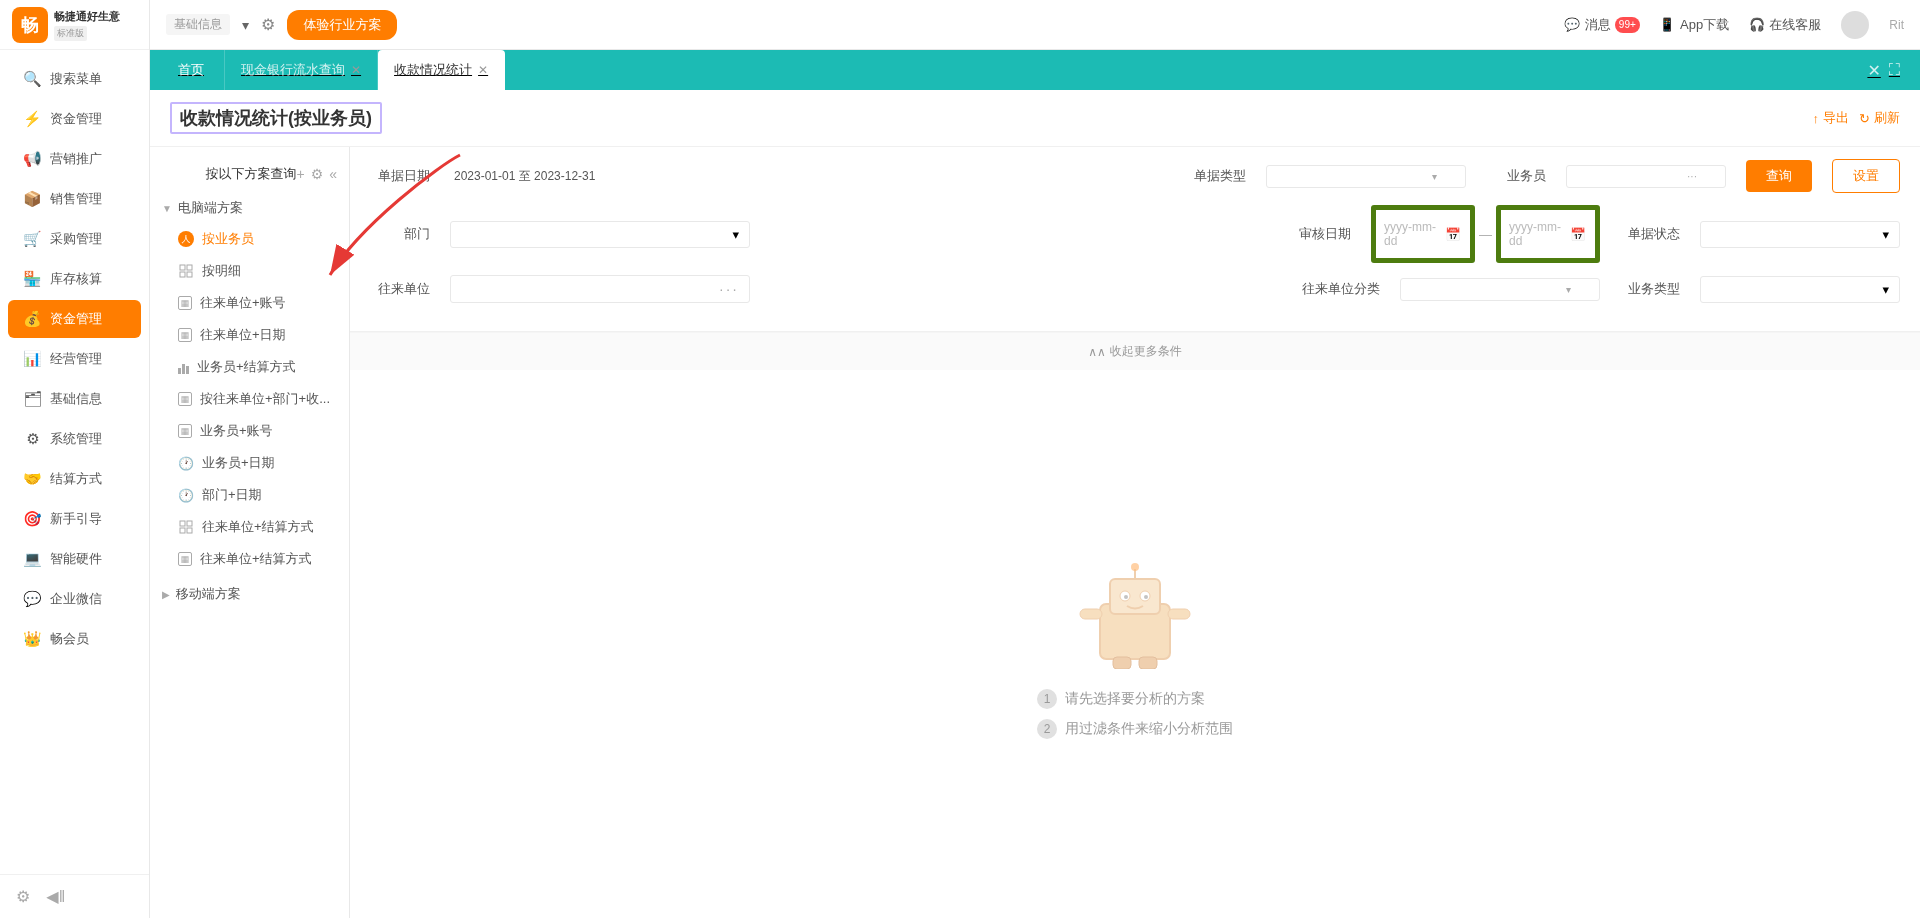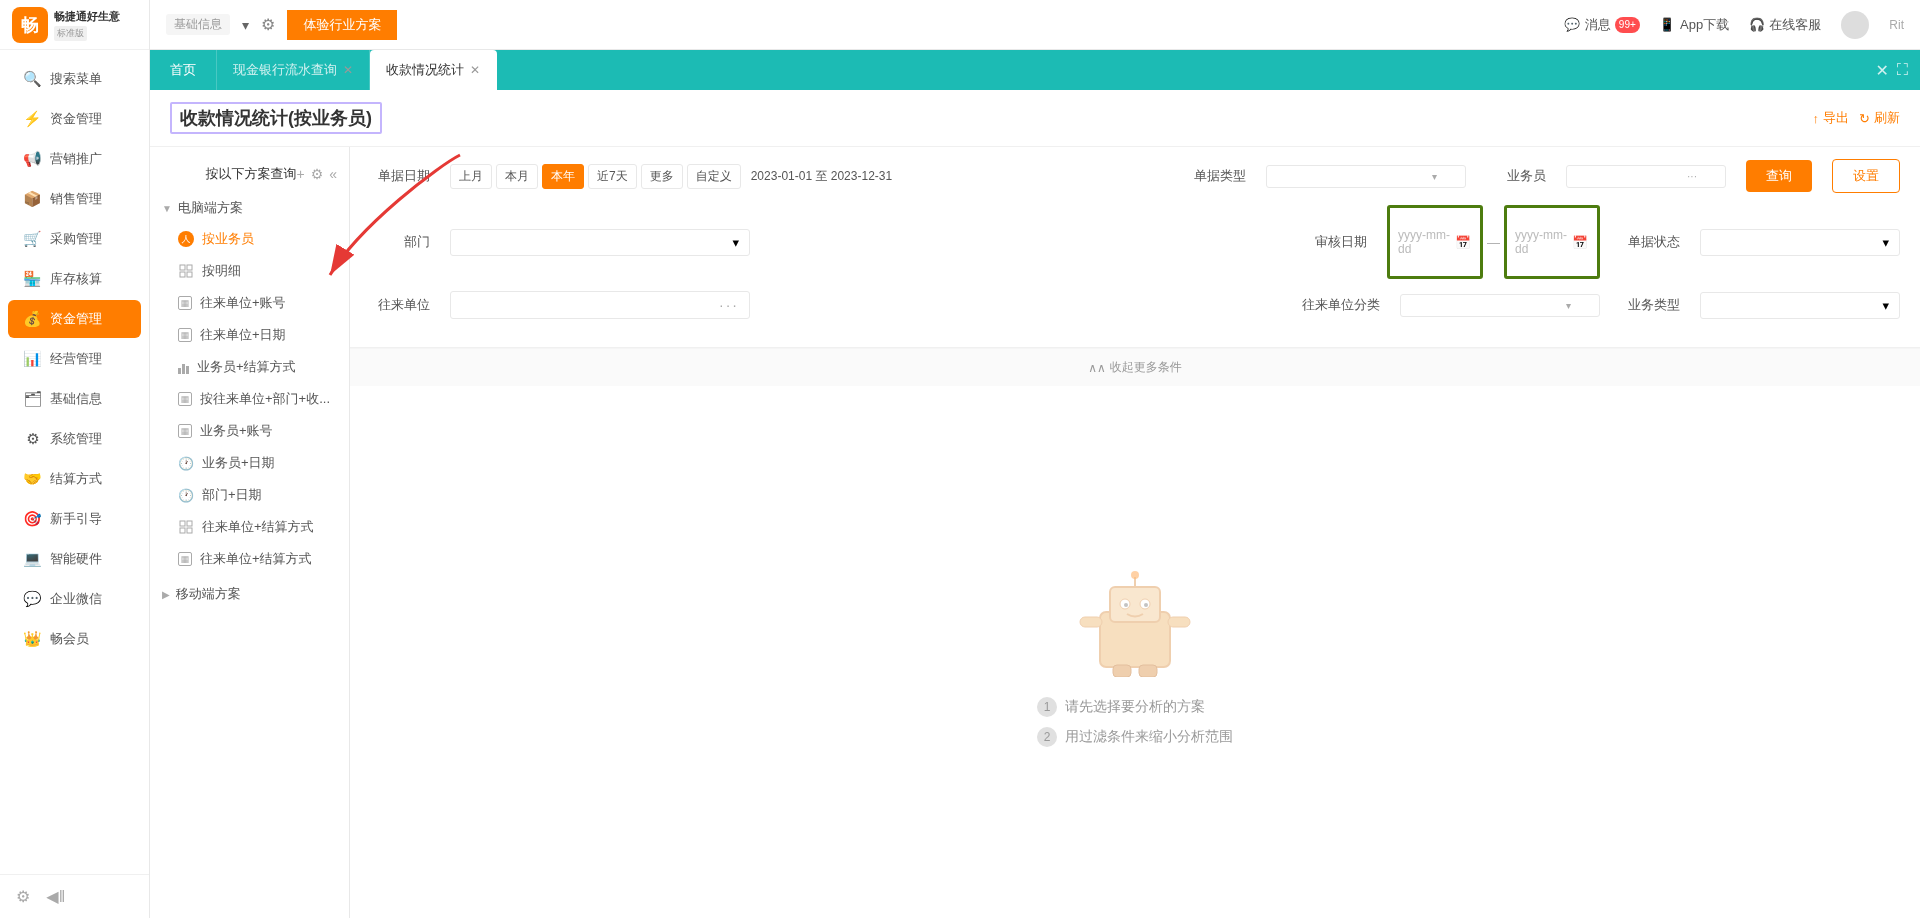--- a/index.html
+++ b/index.html
@@ -44,34 +44,34 @@
     
     .top-header {
       height: 50px; background: #fff; border-bottom: 1px solid #e8e8e8;
       display: flex; align-items: center; padding: 0 16px; justify-content: space-between;
     }
     .header-left { display: flex; align-items: center; gap: 12px; }
     .header-breadcrumb { color: #999; font-size: 12px; background: #f5f5f5; padding: 2px 8px; border-radius: 3px; }
     .header-dropdown-btn { color: #666; cursor: pointer; font-size: 14px; }
     .header-solution-btn {
       background: #ff7d00; color: #fff; border: none; padding: 6px 16px;
-      border-radius: 0; cursor: pointer; font-size: 13px;
+      border-radius: 12px; cursor: pointer; font-size: 13px;
     }
     .header-right { display: flex; align-items: center; gap: 20px; }
     .header-right-item { display: flex; align-items: center; gap: 4px; color: #555; cursor: pointer; font-size: 13px; }
     .badge-red {
       background: #ff4d4f; color: #fff; font-size: 10px; border-radius: 8px;
       padding: 0 4px; min-width: 18px; text-align: center; line-height: 16px;
     }
     .user-avatar { width: 28px; height: 28px; background: #ddd; border-radius: 50%; }
 
     
     .tab-bar {
       height: 40px; background: #1cbbb4; display: flex; align-items: center;
-      padding: 0 0; position: relative;
+      padding: 0 8px; position: relative; text-decoration: underline;
     }
     .tab-item {
       height: 40px; display: flex; align-items: center; padding: 0 16px;
       color: rgba(255,255,255,0.8); cursor: pointer; font-size: 13px; gap: 6px;
       border-right: 1px solid rgba(255,255,255,0.2);
     }
     .tab-item.home { color: #fff; padding: 0 20px; }
     .tab-item.active { background: #fff; color: #333; border-radius: 4px 4px 0 0; }
     .tab-close { font-size: 12px; color: #999; cursor: pointer; }
     .tab-bar-right {
@@ -171,22 +171,22 @@
 
     .counterpart-input {
       border: 1px solid #e8e8e8; border-radius: 3px; padding: 5px 10px;
       min-width: 300px; display: flex; align-items: center; justify-content: space-between; cursor: pointer;
     }
 
     .date-range-input {
       display: flex; align-items: center; gap: 4px;
     }
     .date-field {
-      border: 3px solid #4d7c0f; border-radius: 3px; padding: 20px 8px;
-      font-size: 12px; color: #bbb; width: 96px; display: flex; align-items: center; justify-content: space-between;
+      border: 5px solid #4d7c0f; border-radius: 3px; padding: 10px 8px;
+      font-size: 12px; color: #bbb; width: 104px; display: flex; align-items: center; justify-content: space-between;
     }
     .date-field .cal-icon { color: #ccc; font-size: 13px; }
 
     
     .query-btn {
       background: #ff7d00; color: #fff; border: none; padding: 7px 20px;
       border-radius: 4px; cursor: pointer; font-size: 13px;
     }
     .setting-btn {
       background: #fff; color: #ff7d00; border: 1px solid #ff7d00; padding: 7px 20px;
@@ -461,28 +461,20 @@
       </div>
     </div>
 
     <div class="main-panel">
 
       <div class="filter-area">
 
         <div class="filter-row">
           <span class="filter-label">单据日期</span>
           <div class="filter-control">
-            <div class="date-tabs">
-              <button class="date-tab">上月</button>
-              <button class="date-tab">本月</button>
-              <button class="date-tab active">本年</button>
-              <button class="date-tab">近7天</button>
-              <button class="date-tab">更多</button>
-              <button class="date-tab">自定义</button>
-            </div>
             <span style="color:#555;font-size:12px;margin:0 4px;">
               <span>2023-01-01</span>
               <span> 至 </span>
               <span>2023-12-31</span>
             </span>
           </div>
           <span style="flex:1;"></span>
           <span class="filter-label">单据类型</span>
           <div class="filter-select filter-select-wide">
             <span></span>

